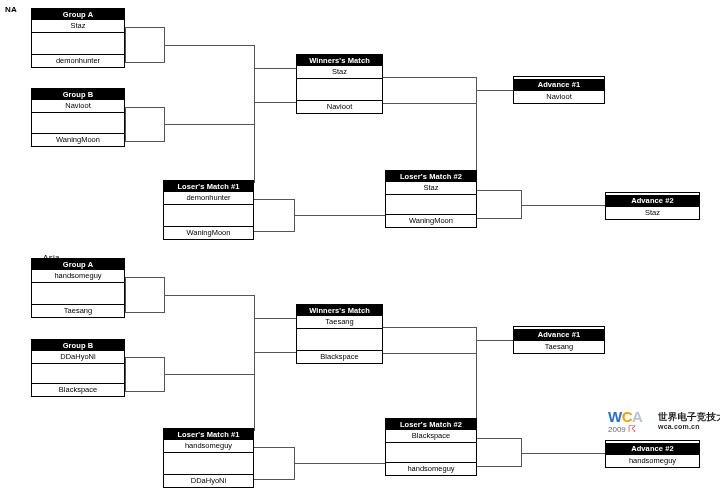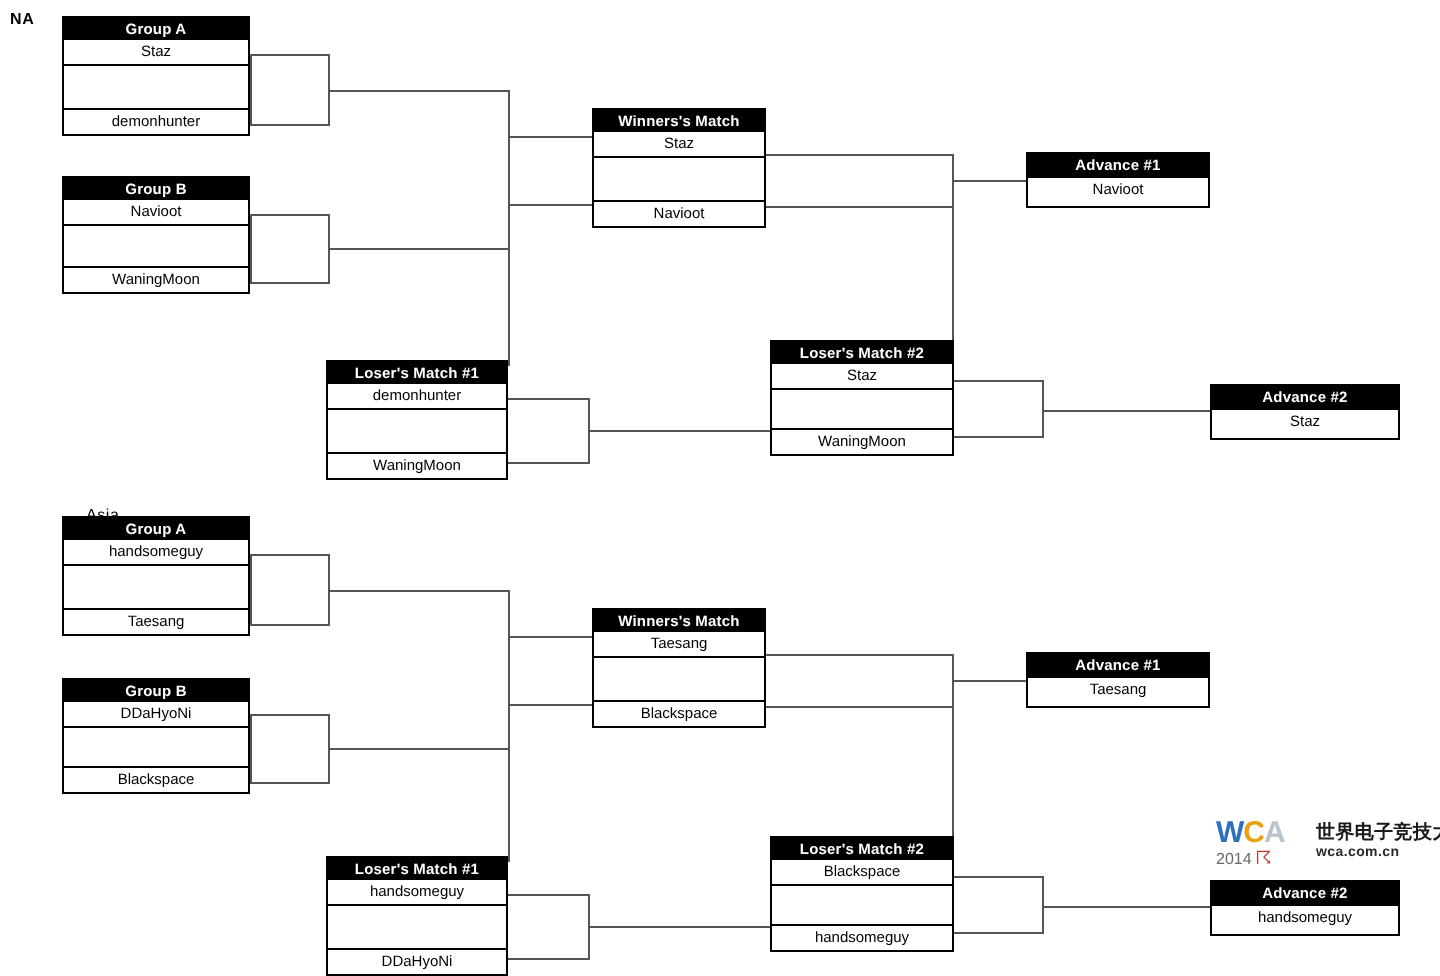--- a/index.html
+++ b/index.html
@@ -23,20 +23,21 @@
   }
 
   
   .box{
     position:absolute;
     border:1.6px solid #000;
     background:#fff;
     box-sizing:border-box;
     display:flex;
     flex-direction:column;
+    justify-content:flex-end;
   }
   .box .hdr{
     background:#000;
     color:#fff;
     font-size:7.5px;
     font-weight:bold;
     text-align:center;
     line-height:11px;
     height:11px;
     letter-spacing:.1px;
@@ -254,21 +255,21 @@
   </div>
 
   <div class="logo" style="left:608px;top:409px;">
     <div class="mark">
       <div class="wca">
         <span class="w">W</span>
           <span class="c">C</span>
           <span class="a">A</span>
       </div>
       <div class="yr">
-        <span>2014</span>
+        <span>2009</span>
         <span class="torch">☈</span>
       </div>
     </div>
     <div class="txt">
       <div class="cn">世界电子竞技大赛</div>
       <div class="url">wca.com.cn</div>
     </div>
   </div>
 
 </div>

